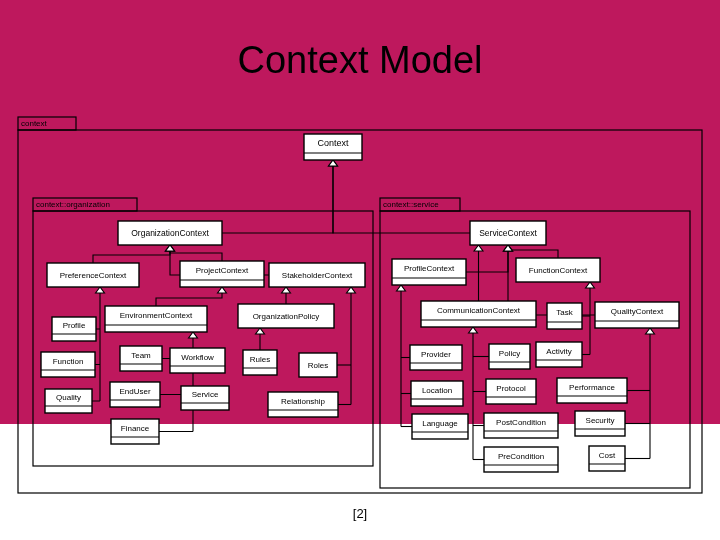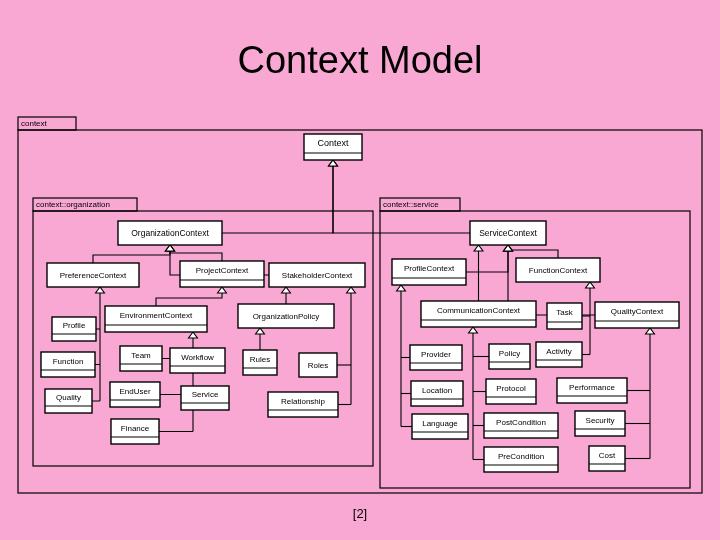--- a/index.html
+++ b/index.html
@@ -1,18 +1,18 @@
 <!DOCTYPE html>
 <html><head>
 <meta charset="utf-8">
 <style>
   html,body{margin:0;padding:0;background:#ffffff;}
   body{width:720px;height:540px;overflow:hidden;
        font-family:"Liberation Sans","DejaVu Sans",sans-serif;color:#000;}
-  #slide{position:relative;width:720px;height:540px;background:#f9a8d4;}
+  #slide{position:relative;width:720px;height:424px;background:#be185d;}
   #title{position:absolute;left:0;top:38px;width:720px;text-align:center;
          font-size:38px;font-weight:400;line-height:44px;letter-spacing:0px;color:#000;}
   #footer{position:absolute;left:0;top:506px;width:720px;text-align:center;
           font-size:13px;color:#000;}
   #canvas{position:absolute;left:0;top:0;width:720px;height:540px;}
   .cls-name{font-family:"Liberation Sans","DejaVu Sans",sans-serif;fill:#000;
             text-anchor:middle;dominant-baseline:middle;}
   .pkg-label{font-family:"Liberation Sans","DejaVu Sans",sans-serif;fill:#000;
              text-anchor:start;dominant-baseline:middle;font-size:8px;}
   .box-rect{fill:#ffffff;stroke:#000000;}

